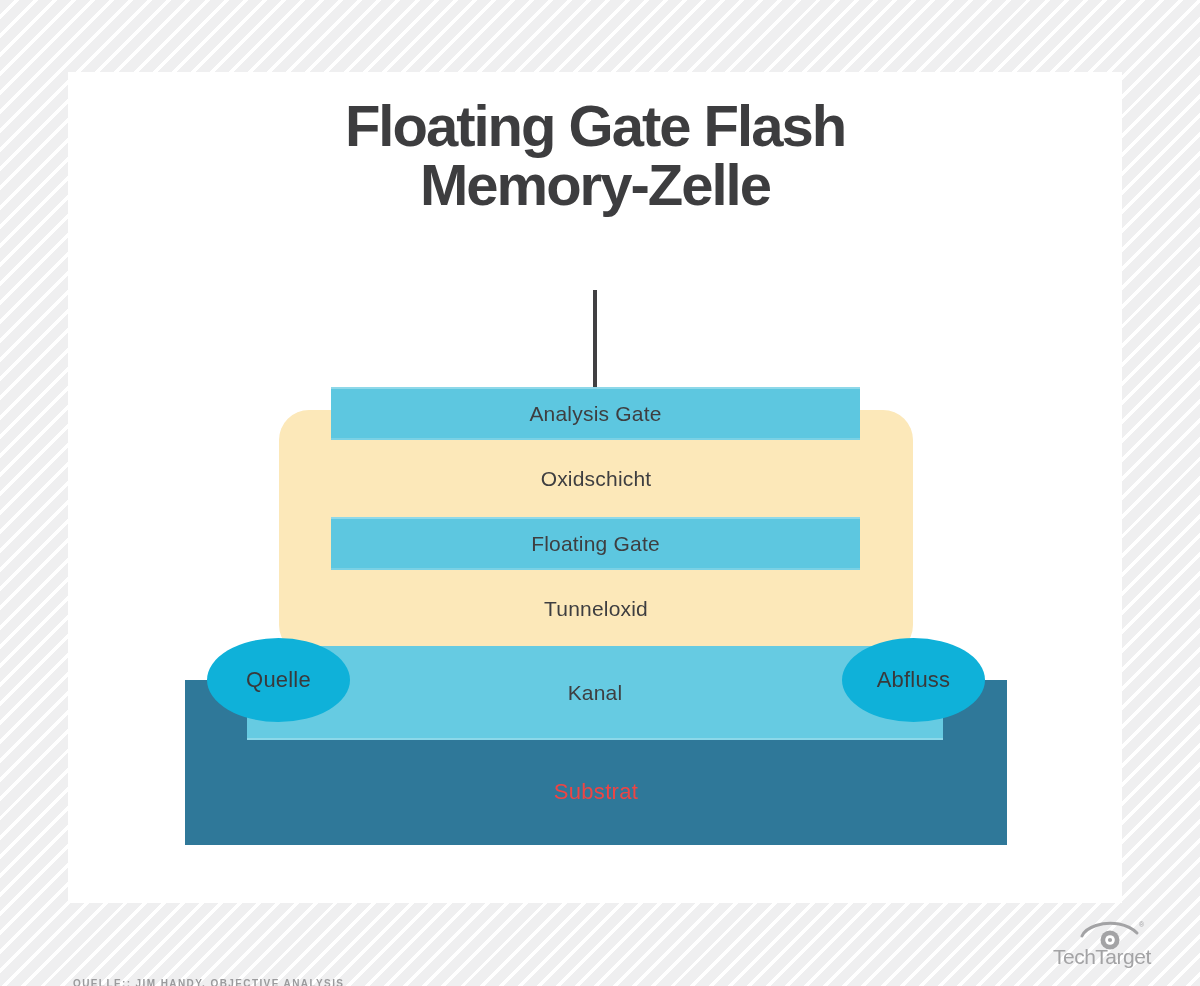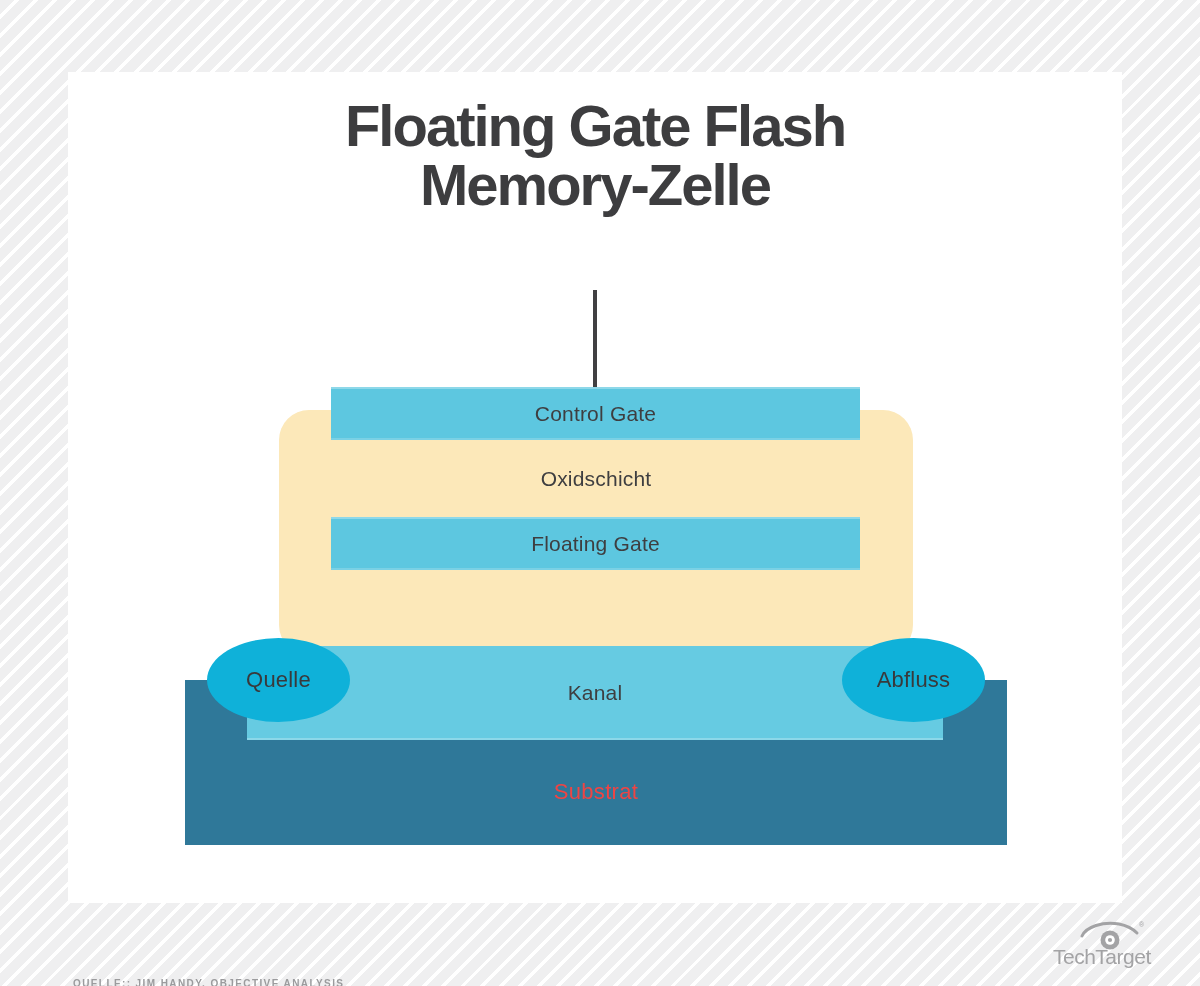--- a/index.html
+++ b/index.html
@@ -152,29 +152,30 @@
 
     <div class="substrate" style="background-color: rgb(47, 120, 153);"></div>
 
     <div class="channel" style="background-color: rgb(102, 203, 226);">
       <span class="layer-label">Kanal</span>
     </div>
 
     <div class="substrate-label layer-label">Substrat</div>
 
     <div class="gate-bar control" style="background-color: rgb(93, 199, 224);">
-      <span class="layer-label">Control Gate</span>
+      <span class="layer-label">Analysis Gate</span>
     </div>
 
     <div class="oxide-label oxid layer-label">Oxidschicht</div>
 
     <div class="gate-bar floating" style="background-color: rgb(93, 199, 224);">
       <span class="layer-label">Floating Gate</span>
     </div>
 
+    <div class="oxide-label tunnel layer-label">Tunneloxid</div>
 
     <div class="terminal source" style="background-color: rgb(15, 177, 217);">
       <span class="layer-label">Quelle</span>
     </div>
 
     <div class="terminal drain" style="background-color: rgb(15, 177, 217);">
       <span class="layer-label">Abfluss</span>
     </div>
 
   </div>

